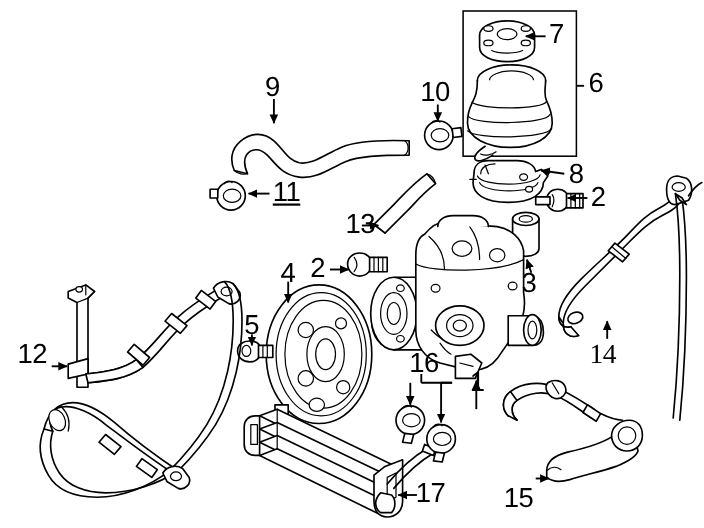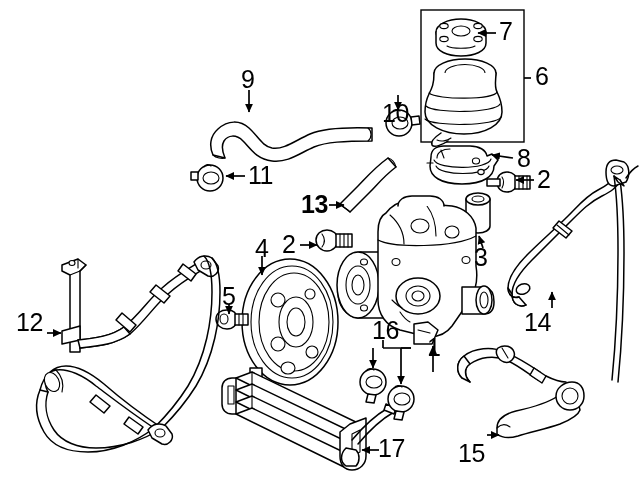--- a/index.html
+++ b/index.html
@@ -383,22 +383,22 @@
   <div class="lbl" style="left:427px;top:335px;">1</div>
   <div class="lbl" style="left:537px;top:167px;">2</div>
   <div class="lbl" style="left:282px;top:232px;">2</div>
   <div class="lbl" style="left:474px;top:245px;">3</div>
   <div class="lbl" style="left:255px;top:236px;">4</div>
   <div class="lbl" style="left:222px;top:284px;">5</div>
   <div class="lbl" style="left:535px;top:64px;">6</div>
   <div class="lbl" style="left:499px;top:19px;">7</div>
   <div class="lbl" style="left:517px;top:146px;">8</div>
   <div class="lbl" style="left:241px;top:67px;">9</div>
-  <div class="lbl" style="left:382px;top:72px;margin-top:29px;">10</div>
-  <div class="lbl" style="left:248px;top:163px;">11</div>
+  <div class="lbl" style="left:382px;top:72px;">10</div>
+  <div class="lbl" style="left:248px;top:163px;text-decoration:underline;">11</div>
   <div class="lbl" style="left:16px;top:310px;">12</div>
-  <div class="lbl" style="left:301px;top:192px;font-weight:bold;">13</div>
-  <div class="lbl" style="left:524px;top:310px;">14</div>
+  <div class="lbl" style="left:314px;top:192px;">13</div>
+  <div class="lbl" style="left:536px;top:310px;font-family:Liberation Serif, serif;">14</div>
   <div class="lbl" style="left:458px;top:441px;">15</div>
   <div class="lbl" style="left:372px;top:318px;">16</div>
   <div class="lbl" style="left:378px;top:436px;">17</div>
 
 </div>
 
 </body></html>

